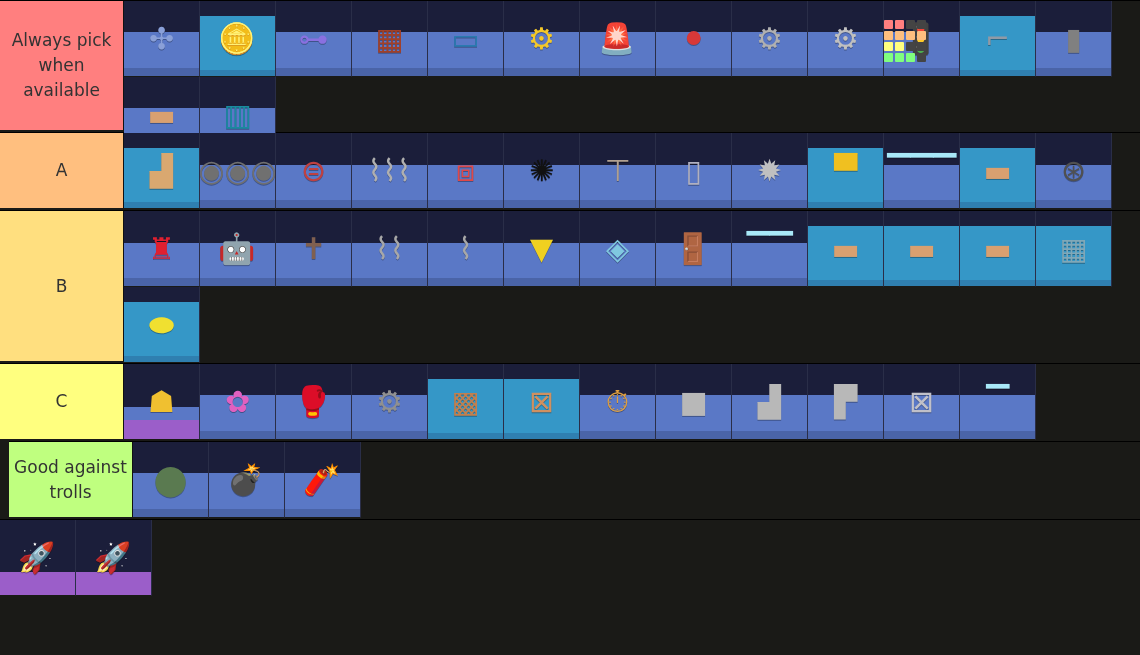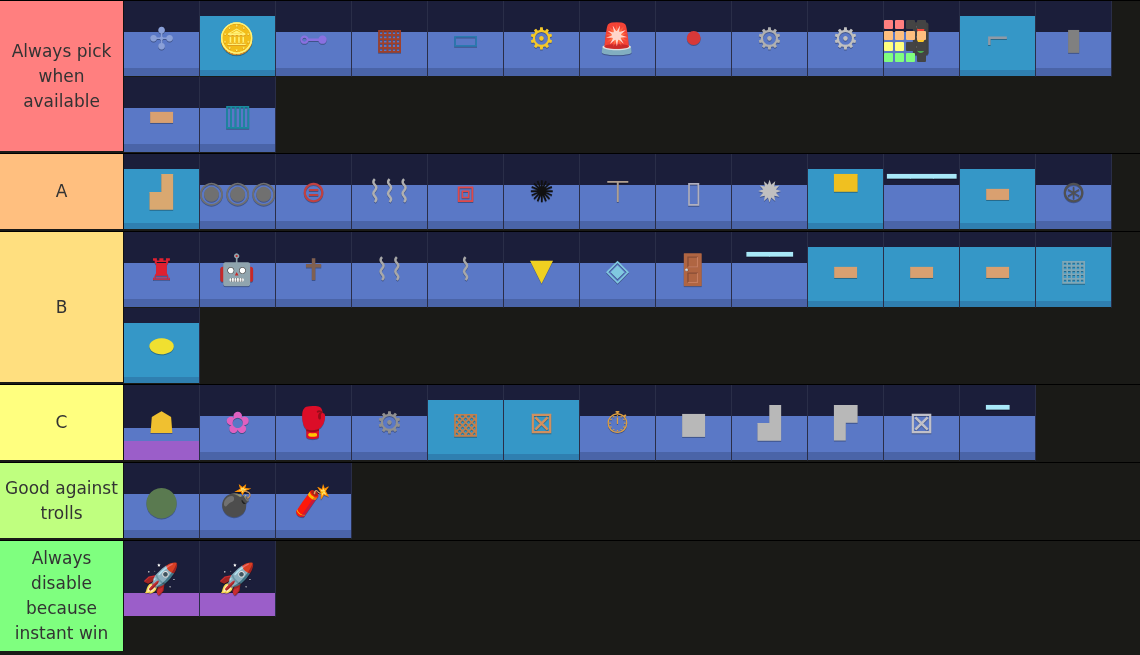--- a/index.html
+++ b/index.html
@@ -40,21 +40,21 @@
     .logo-grid span { width: 9px; height: 9px; display: block; border-radius: 1px; }
     .logo-text {
       color: #fff; font-family: "DejaVu Sans Mono", monospace; font-weight: bold;
       font-size: 32px; letter-spacing: 1px;
     }
   </style>
 </head>
 <body>
 
 <div class="tierlist" id="tierlist">
-    <div class="row" style="height: 153px;">
+    <div class="row" style="height: 132px;">
       <div class="label" style="background: rgb(255, 127, 127);">Always pick when available</div>
       <div class="items">
         <div class="item">
           <span class="glyph" style="color: rgb(138, 160, 216);">✣</span>
         </div>
         <div class="item sky">
           <span class="glyph" style="color: rgb(242, 208, 90);">🪙</span>
         </div>
         <div class="item">
           <span class="glyph" style="color: rgb(138, 112, 224);">⊶</span>
@@ -222,36 +222,35 @@
           <span class="glyph" style="color: rgb(184, 184, 184);">▛</span>
         </div>
         <div class="item">
           <span class="glyph" style="color: rgb(192, 192, 200);">⊠</span>
         </div>
         <div class="item">
           <span class="glyph" style="color: rgb(168, 232, 248);">▔</span>
         </div>
       </div>
     </div>
-    <div class="row" style="height: 78px;">
+    <div class="row" style="height: 78px; margin-left: 9px;">
       <div class="label" style="background: rgb(191, 255, 127);">Good against trolls</div>
       <div class="items">
         <div class="item">
           <span class="glyph" style="color: rgb(90, 122, 80);">⬤</span>
         </div>
         <div class="item">
           <span class="glyph" style="color: rgb(64, 64, 64);">💣</span>
         </div>
         <div class="item">
           <span class="glyph" style="color: rgb(224, 72, 32);">🧨</span>
         </div>
       </div>
     </div>
     <div class="row" style="height: 113px;">
-      <div class="label" style="background: rgb(127, 255, 127);">Always disable because instant win</div>
       <div class="items">
         <div class="item purpleb">
           <span class="glyph" style="color: rgb(208, 168, 128);">🚀</span>
         </div>
         <div class="item purpleb">
           <span class="glyph" style="color: rgb(208, 168, 128);">🚀</span>
         </div>
       </div>
     </div>
   </div>

